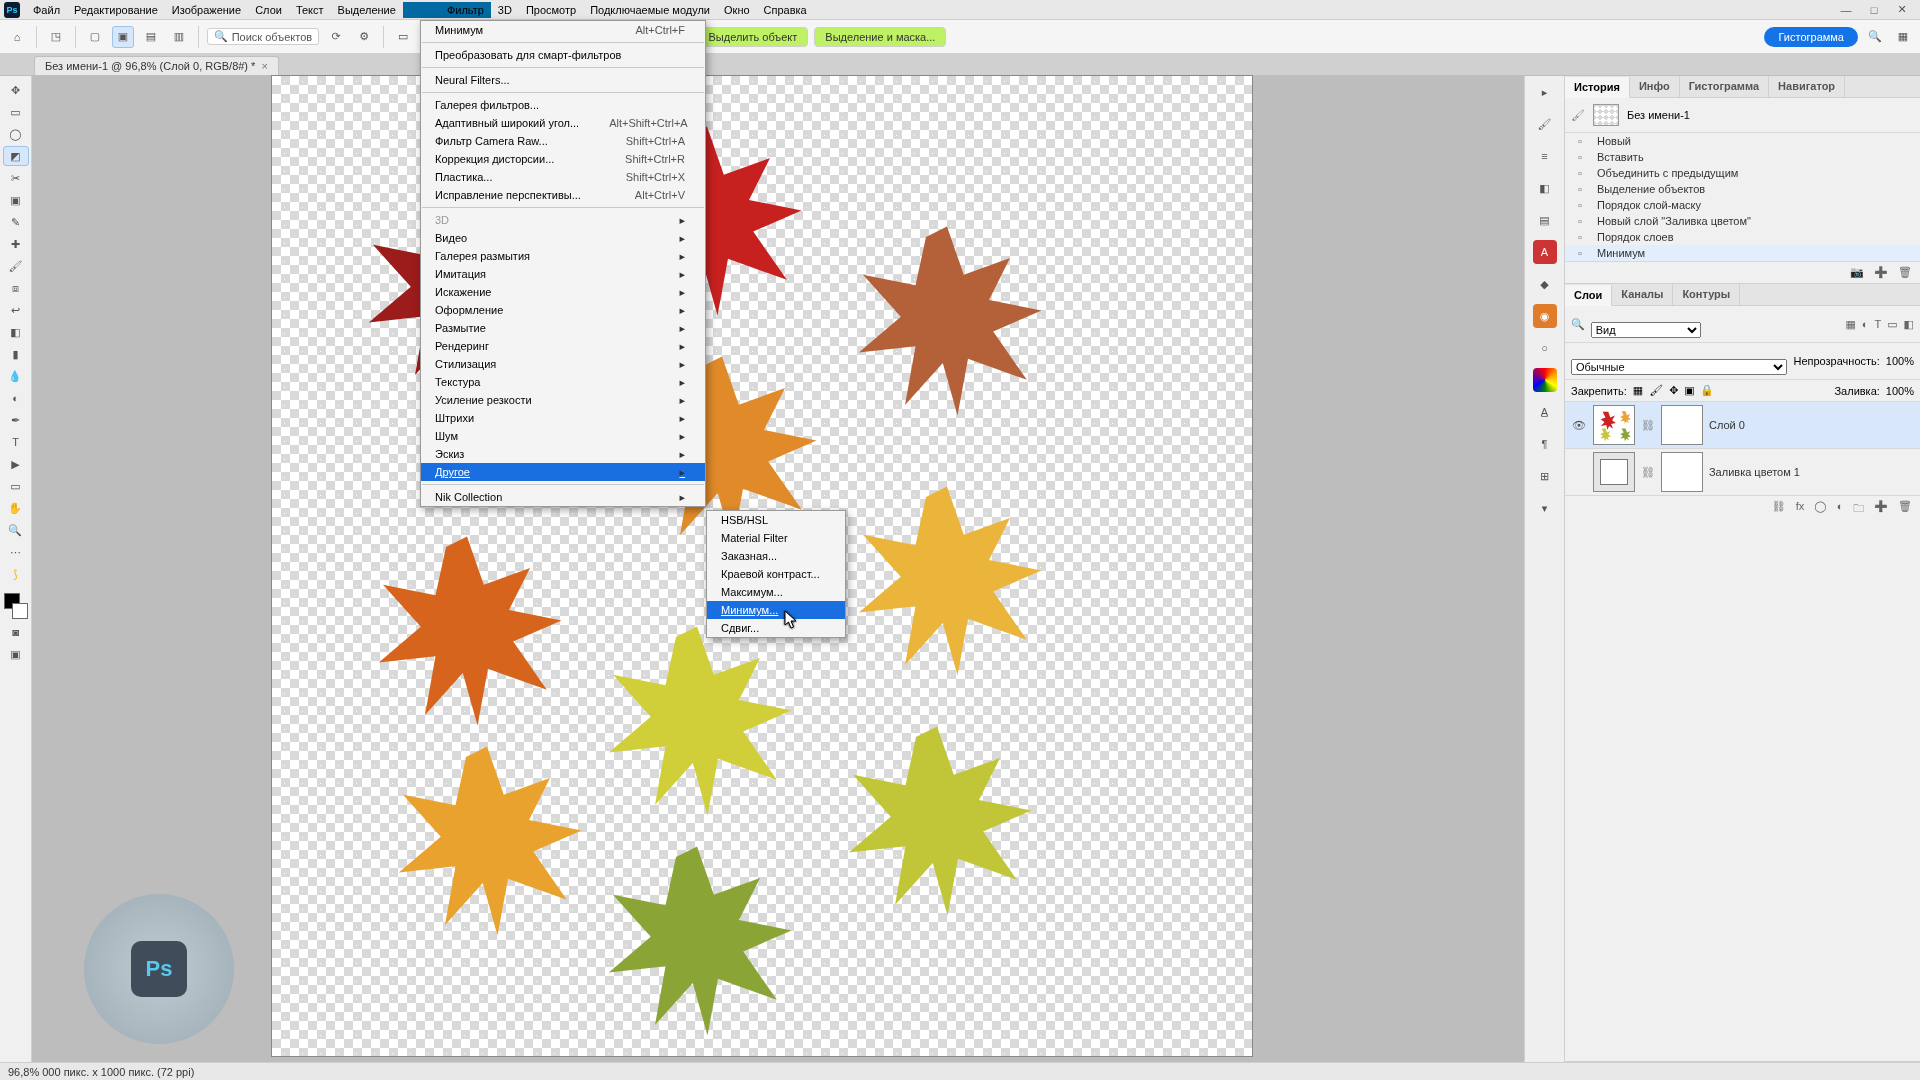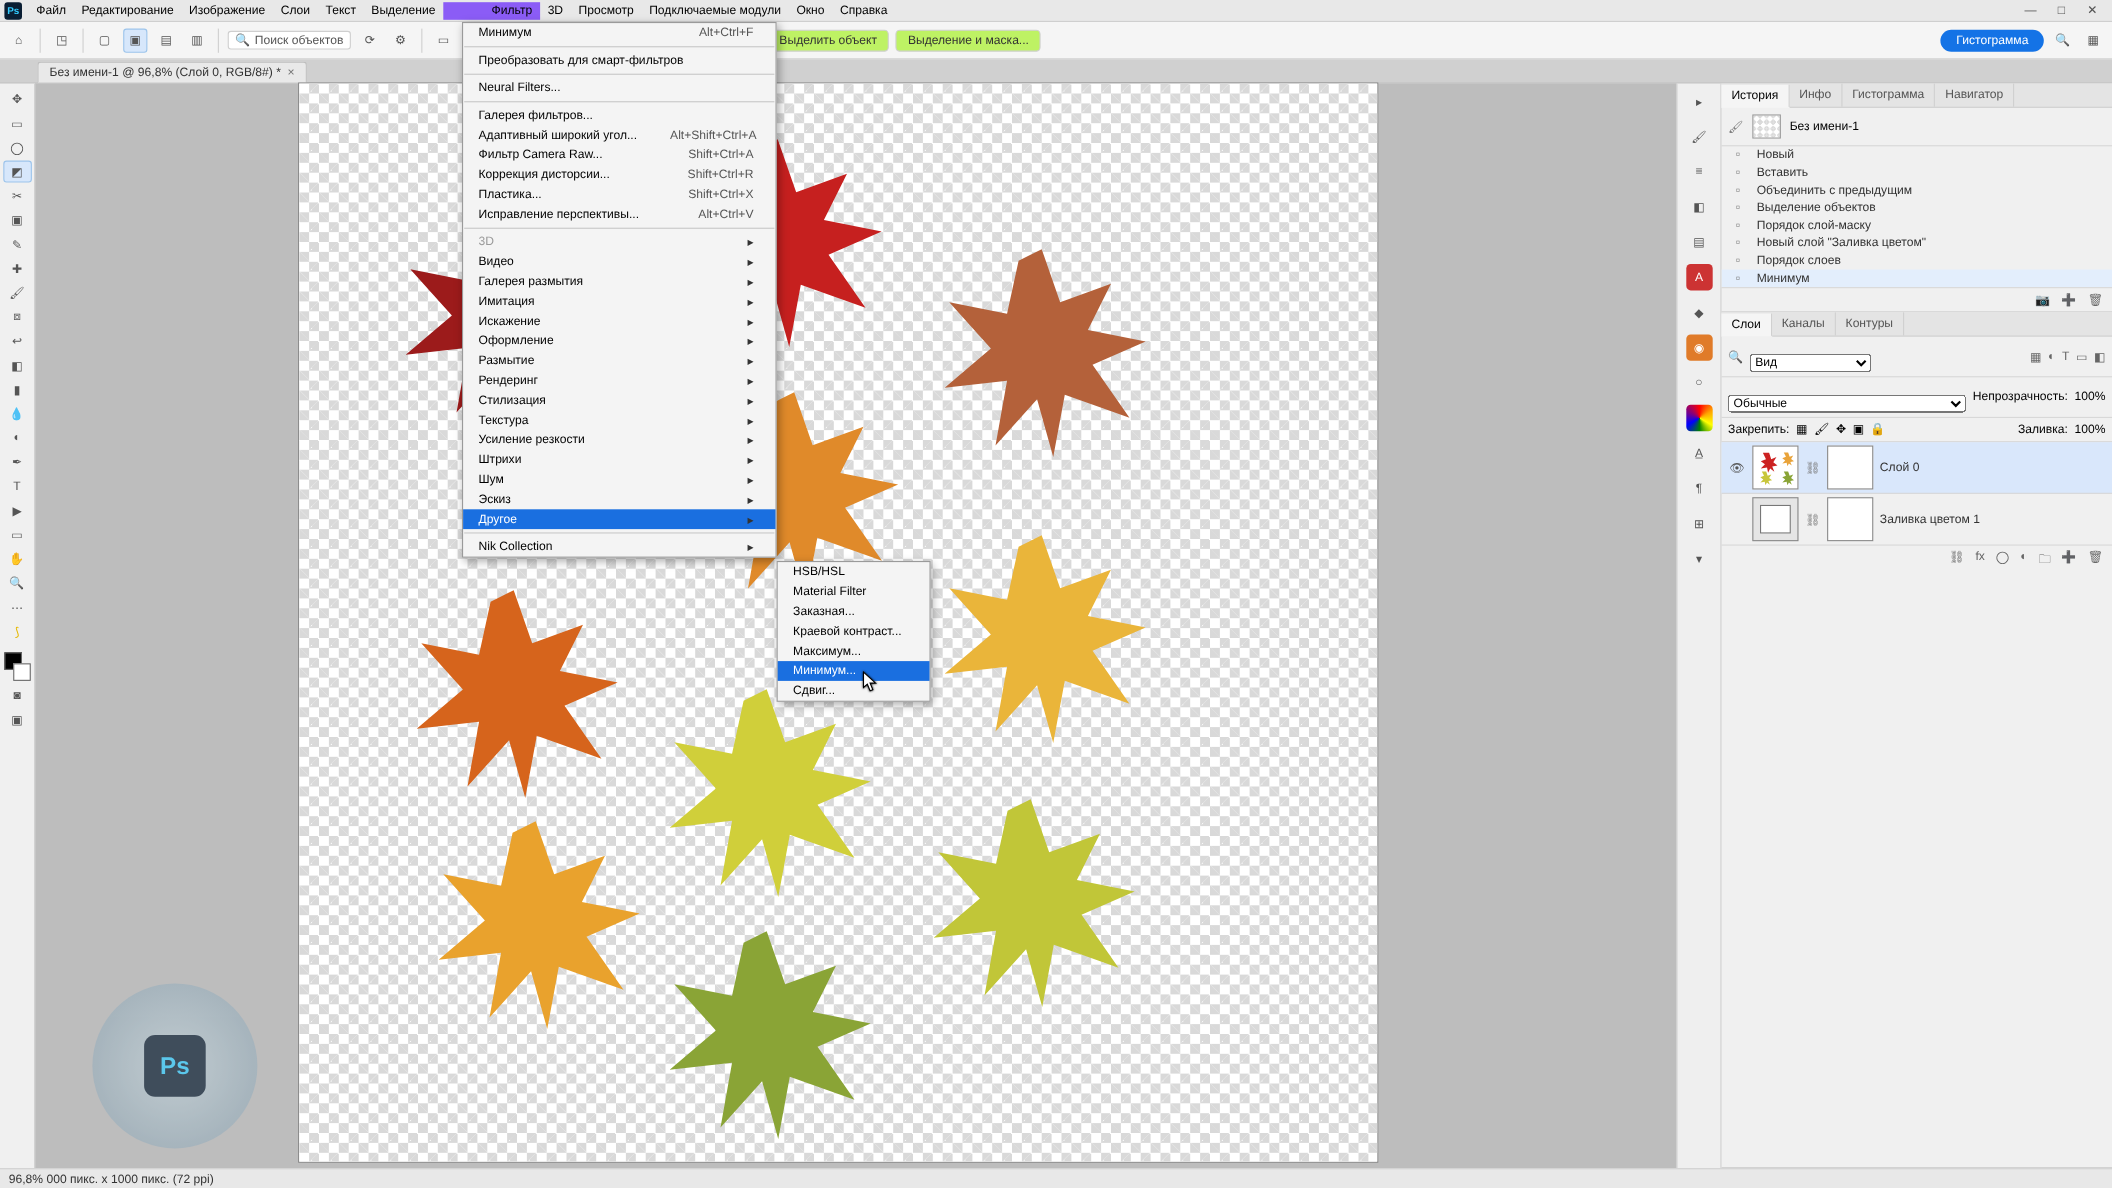--- a/index.html
+++ b/index.html
@@ -2,21 +2,21 @@
 <html><head>
 <meta charset="utf-8">
 <style>
 * { margin: 0; padding: 0; box-sizing: border-box; font-family: "Segoe UI", Tahoma, sans-serif; font-size: 11px; user-select: none; }
 html, body { width: 1920px; height: 1080px; overflow: hidden; background: #f0f0f0; }
 
 
 .menubar { height: 20px; background: #e8e8e8; display: flex; align-items: center; padding: 0 4px; border-bottom: 1px solid #cfcfcf; }
 .menubar .ps-logo { width: 16px; height: 16px; background: #0a1e33; border-radius: 3px; margin-right: 6px; display:flex;align-items:center;justify-content:center;color:#3cf;font-weight:bold;font-size:9px;}
 .menubar .mitem { padding: 2px 7px; cursor: default; }
-.menubar .mitem.active { background: #8b5cf6; padding-left: 44px; }
+.menubar .mitem.active { background: #0369a1; padding-left: 44px; }
 .menubar .spacer { flex: 1; }
 .menubar .winbtn { width: 28px; text-align: center; color:#555;}
 
 
 .optbar { height: 34px; background: #f5f5f5; border-bottom: 1px solid #cfcfcf; display:flex; align-items:center; padding:0 6px; gap:6px;}
 .optbar .ob-ico { width:22px;height:22px;border:1px solid transparent;display:flex;align-items:center;justify-content:center;color:#555;border-radius:3px;}
 .optbar .ob-ico.active{background:#d7e7fb;border-color:#9cc4eb;}
 .optbar .ob-sep{width:1px;height:22px;background:#cfcfcf;margin:0 2px;}
 .optbar .ob-search{display:flex;align-items:center;gap:4px;border:1px solid #cfcfcf;border-radius:3px;padding:1px 6px;background:#fff;color:#555;}
 .optbar .ob-check{display:flex;align-items:center;gap:4px;color:#333;}
@@ -51,21 +51,21 @@
 
 
 .rstack{width:40px;background:#efefef;border-left:1px solid #cfcfcf;display:flex;flex-direction:column;align-items:center;gap:8px;padding-top:4px;}
 .rstack .ric{width:24px;height:24px;display:flex;align-items:center;justify-content:center;color:#555;border-radius:4px;}
 .rstack .ric.red{background:#c33;color:#fff;}
 .rstack .ric.orange{background:#e07b29;color:#fff;}
 .rstack .ric.rainbow{background:conic-gradient(red,orange,yellow,green,blue,purple,red);}
 
 .rpanels{width:356px;background:#f0f0f0;border-left:1px solid #cfcfcf;display:flex;flex-direction:column;}
 .panel{border-bottom:1px solid #cfcfcf;}
-.panel .tabs{display:flex;background:#e4e4e4;border-bottom:1px solid #cfcfcf;}
+.panel .tabs{display:flex;background:#e4e4e4;border-bottom:1px solid #cfcfcf;font-weight:bold;}
 .panel .tabs .tab{padding:4px 9px;color:#555;border-right:1px solid #d0d0d0;}
 .panel .tabs .tab.active{background:#f5f5f5;color:#000;border-bottom:1px solid #f5f5f5;position:relative;top:1px;}
 
 
 .hist-head{display:flex;align-items:center;gap:8px;padding:6px;border-bottom:1px solid #d8d8d8;}
 .hist-head .thumb{width:26px;height:22px;border:1px solid #999;background:
   linear-gradient(45deg,#d9d9d9 25%,transparent 25%),linear-gradient(-45deg,#d9d9d9 25%,transparent 25%),linear-gradient(45deg,transparent 75%,#d9d9d9 75%),linear-gradient(-45deg,transparent 75%,#d9d9d9 75%);
   background-size:6px 6px;background-color:#fff;}
 .hist-list{max-height:176px;overflow:hidden;}
 .hist-item{display:flex;align-items:center;gap:8px;padding:2px 6px;color:#333;}
@@ -87,21 +87,21 @@
 
 .status{position:absolute;left:0;right:0;bottom:0;height:18px;background:#e8e8e8;border-top:1px solid #cfcfcf;display:flex;align-items:center;padding:0 8px;color:#333;}
 
 
 .menu{position:absolute;background:#f4f4f4;border:1px solid #9a9a9a;box-shadow:2px 3px 8px rgba(0,0,0,.35);color:#000;}
 .menu .mi{display:flex;align-items:center;padding:2px 20px 2px 14px;white-space:nowrap;min-height:18px;}
 .menu .mi .lab{flex:1;}
 .menu .mi .acc{color:#555;margin-left:30px;}
 .menu .mi .arr{margin-left:18px;color:#333;}
 .menu .mi.disabled{color:#9a9a9a;}
-.menu .mi.hl{background:#1a6fe0;color:#fff;}
+.menu .mi.hl{background:#1a6fe0;color:#fff;text-decoration:underline;}
 .menu .sep{height:1px;background:#c8c8c8;margin:3px 1px;}
 
 .menu.main{left:420px;top:20px;width:286px;}
 .menu.sub{left:706px;top:510px;width:140px;}
 
 
 .cursor{position:absolute;left:784px;top:610px;width:14px;height:20px;pointer-events:none;z-index:9999;}
 .cursor svg{filter:drop-shadow(0 0 1px #000);}
 
 

